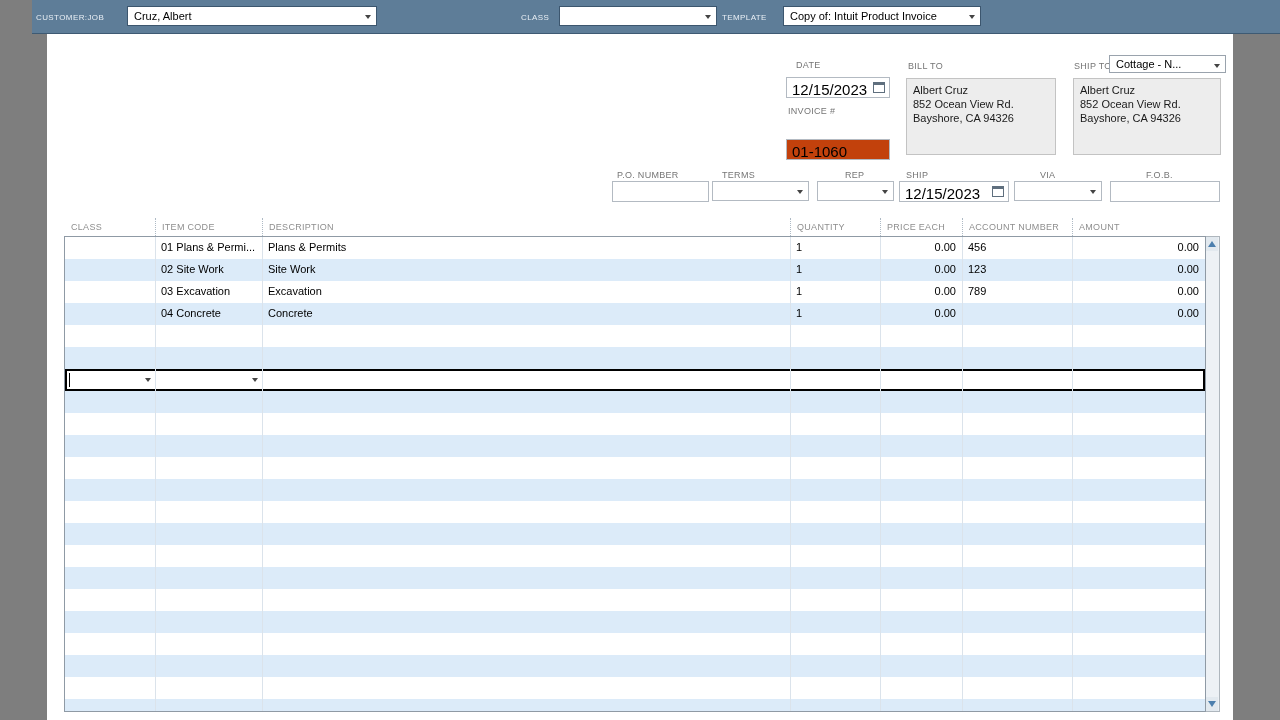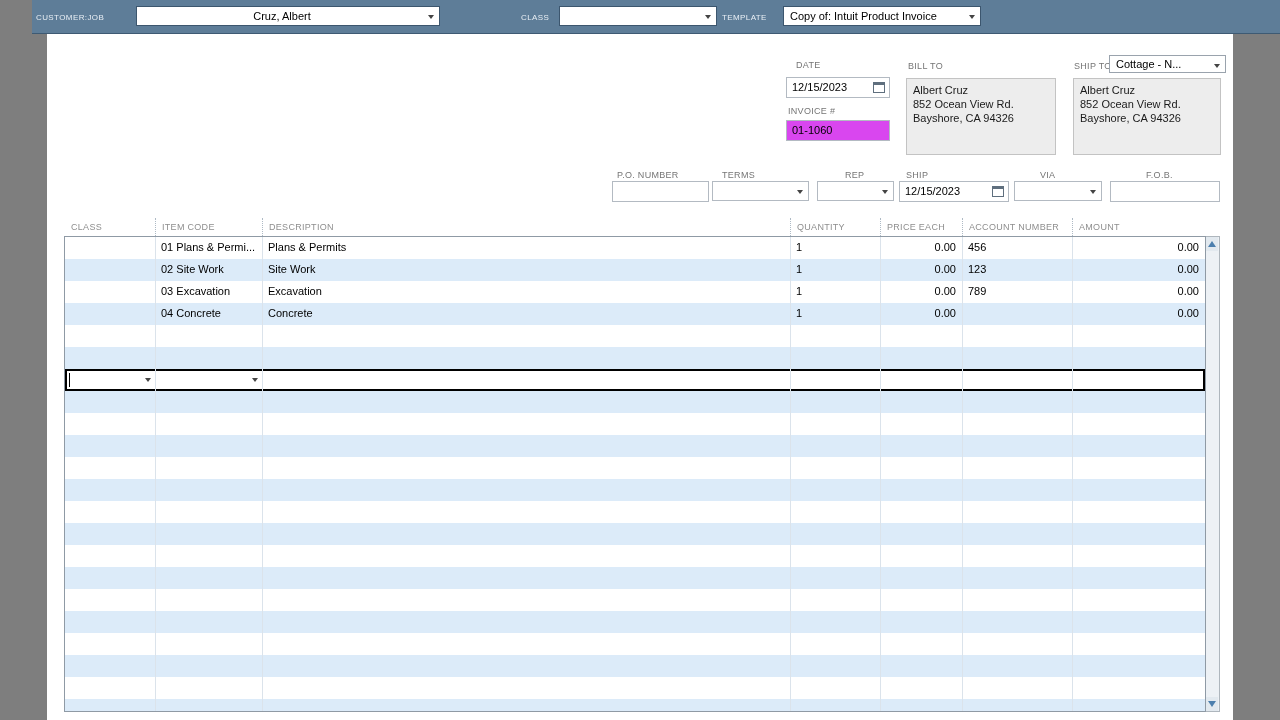--- a/index.html
+++ b/index.html
@@ -11,22 +11,22 @@
   .tb-label{position:absolute;top:13px;font-size:8px;color:#e9eff5;letter-spacing:.4px;}
   .combo{position:absolute;background:#fff;border:1px solid #3c566e;height:20px;box-sizing:border-box;font-size:11px;color:#000;line-height:18px;padding:0 18px 0 6px;white-space:nowrap;overflow:hidden;}
   .combo-arrow{width:0;height:0;border-left:3.5px solid transparent;border-right:3.5px solid transparent;border-top:4.5px solid #444;display:inline-block;}
   .combo .combo-arrow{position:absolute;right:5px;top:8px;}
 
   
   .page{position:absolute;left:47px;top:33px;width:1186px;height:687px;background:#fff;}
   .title{position:absolute;left:62px;top:50px;font-size:37px;color:#3f3f3f;z-index:2;}
 
   .flabel{position:absolute;font-size:9px;color:#757575;letter-spacing:.3px;z-index:2;white-space:nowrap;}
-  .field{position:absolute;background:#fff;border:1px solid #b3bac2;font-size:11px;color:#000;padding:3px 5px 0;box-sizing:border-box;height:21px;z-index:2;white-space:nowrap;overflow:hidden;}
-  .field.gray{background:#d946ef;}
+  .field{position:absolute;background:#fff;border:1px solid #b3bac2;font-size:15px;color:#000;padding:3px 5px 0;box-sizing:border-box;height:21px;z-index:2;white-space:nowrap;overflow:hidden;}
+  .field.gray{background:#c2410c;margin-top:19px;}
   .cal-icon{position:absolute;right:4px;top:4px;display:inline-block;width:12px;height:11px;border:1px solid #5f6f7e;border-top:3px solid #5f6f7e;background:#fff;box-sizing:border-box;}
   .addr{position:absolute;background:#ededed;border:1px solid #c3c3c3;font-size:11px;line-height:14px;padding:4px 6px;box-sizing:border-box;color:#1a1a1a;z-index:2;}
   .combo.light{border:1px solid #9aa3ad;height:18px;line-height:16px;z-index:2;}
   .combo.fieldlike{border:1px solid #b3bac2;z-index:2;}
 
   
   .thead{position:absolute;left:65px;top:218px;width:1140px;height:18px;z-index:2;display:flex;}
   .hcell{box-sizing:border-box;font-size:9px;color:#8e8e8e;letter-spacing:.3px;padding:4px 0 0 6px;border-left:1px dotted #aebac5;white-space:nowrap;overflow:hidden;}
   .hcell:first-child{border-left:none;}
   .tbody{position:absolute;left:64px;top:236px;width:1142px;height:476px;border:1px solid #8f9aa5;box-sizing:border-box;overflow:hidden;background:#fff;z-index:2;}
@@ -49,21 +49,21 @@
   .tri-up{width:0;height:0;border-left:4px solid transparent;border-right:4px solid transparent;border-bottom:6px solid #4d7fae;}
   .tri-down{width:0;height:0;border-left:4px solid transparent;border-right:4px solid transparent;border-top:6px solid #4d7fae;}
 </style>
 </head>
 <body>
 
 <div class="stage">
 
   <div class="topbar">
     <span class="tb-label" style="left:4px;">CUSTOMER:JOB</span>
-    <div class="combo" style="left:104px;top:6px;width:304px;text-align:center;">
+    <div class="combo" style="left:95px;top:6px;width:250px;">
       <span>Cruz, Albert</span>
       <span class="combo-arrow"></span>
     </div>
     <span class="tb-label" style="left:489px;">CLASS</span>
     <div class="combo" style="left:527px;top:6px;width:158px;">
       <span></span>
       <span class="combo-arrow"></span>
     </div>
     <span class="tb-label" style="left:690px;">TEMPLATE</span>
     <div class="combo" style="left:751px;top:6px;width:198px;">

